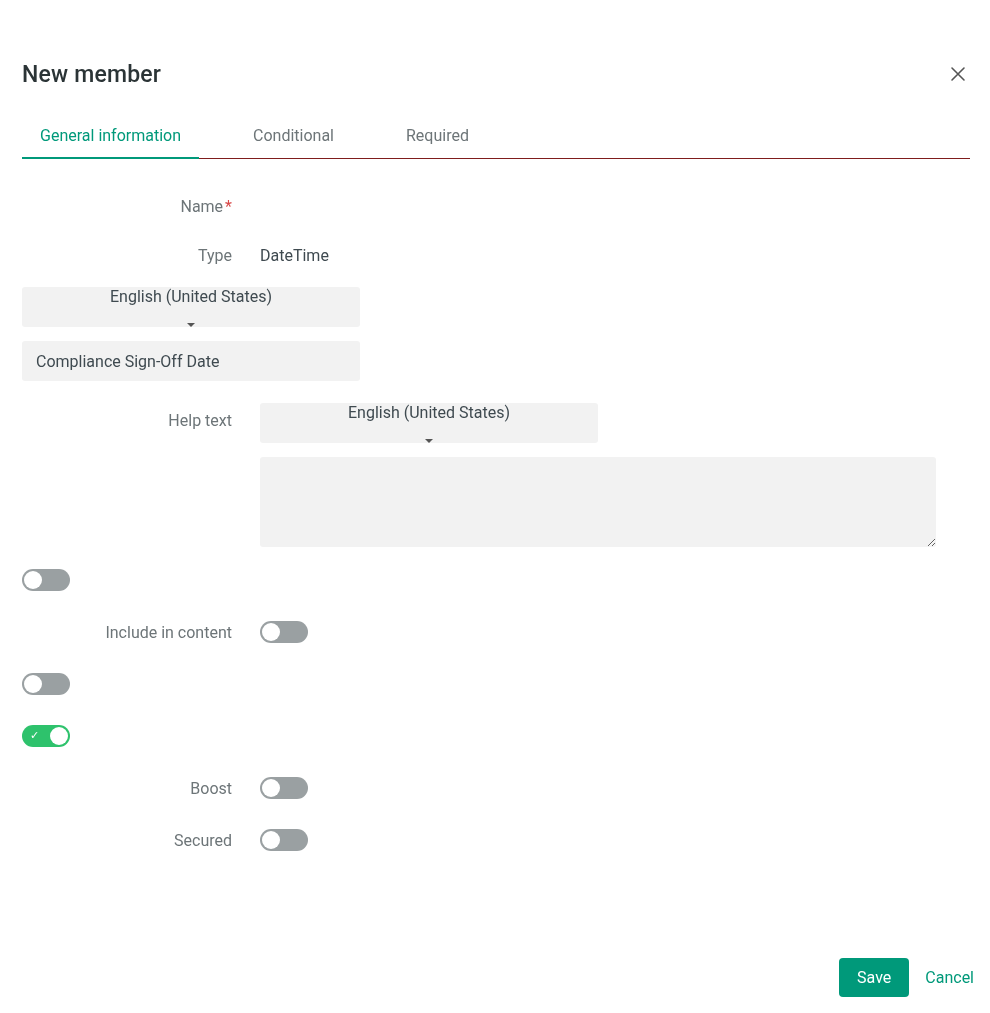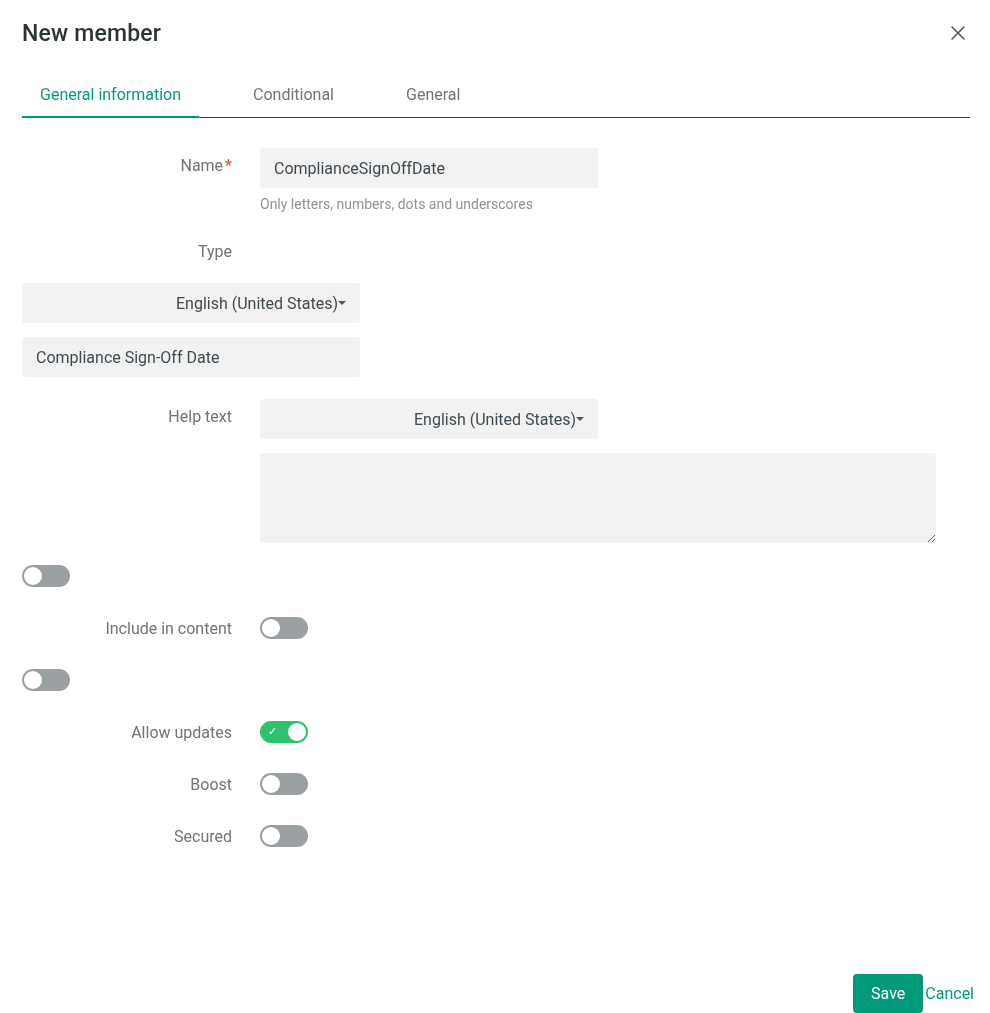--- a/index.html
+++ b/index.html
@@ -8,20 +8,21 @@
     font-size: 15px;
     color: #3f4a50;
     background: #fff;
     width: 990px;
     height: 1013px;
     overflow: hidden;
     position: relative;
   }
   .page {
     padding: 20px 20px 0 22px;
+    margin-top: 41px;
   }
   .header-row {
     display: flex;
     justify-content: space-between;
     align-items: flex-start;
   }
   .page-title {
     font-size: 23px;
     font-weight: 500;
     color: #2b3436;
@@ -80,22 +81,23 @@
     border: none;
     border-radius: 3px;
     padding: 0 14px;
     font-size: 16px;
     color: #3f4a50;
     display: flex;
     align-items: center;
     font-family: inherit;
   }
   .select-box {
-    justify-content: flex-end;
-    cursor: pointer;
+    justify-content: space-between;
+    cursor: pointer;
+    flex-direction: column;
   }
   .caret {
     width: 0; height: 0;
     border-left: 4px solid transparent;
     border-right: 4px solid transparent;
     border-top: 4px solid #555;
   }
   .helper-text {
     color: #8d9497;
     font-size: 14px;
@@ -150,24 +152,24 @@
     left:8px; top:4px;
     font-size:11px;
     color:#fff;
     display:none;
   }
   .toggle.on .check { display:block; }
 
   .footer {
     position: absolute;
     right: 16px;
-    bottom: 0;
+    bottom: 16px;
     display: flex;
     align-items: center;
-    gap: 2px;
+    gap: 16px;
   }
   .btn-save {
     background: #00997a;
     color: #fff;
     border: none;
     border-radius: 4px;
     padding: 10px 18px;
     font-size: 16px;
     cursor: pointer;
     font-family: inherit;
@@ -190,37 +192,36 @@
     <div class="close-btn">
       <svg width="16" height="16" viewBox="0 0 16 16">
           <path d="M2 2 L14 14 M14 2 L2 14" stroke="#555" stroke-width="1.6" stroke-linecap="round"></path>
         </svg>
     </div>
   </div>
 
   <div class="tabs">
     <div class="tab active">General information</div>
     <div class="tab">Conditional</div>
-    <div class="tab">General</div>
+    <div class="tab">Required</div>
   </div>
 
   <div class="form">
 
     <div class="row">
       <div class="label-cell">
         <span>Name</span><span class="req-star">*</span>
       </div>
+    </div>
+
+    <div class="row">
+      <div class="label-cell">Type</div>
       <div class="input-cell">
-        <input class="input-box" type="text" value="ComplianceSignOffDate" style="">
-        <div class="helper-text">Only letters, numbers, dots and underscores</div>
-      </div>
-    </div>
-
-    <div class="row">
-      <div class="label-cell">Type</div>
+        <div class="static-value">DateTime</div>
+      </div>
     </div>
 
     <div class="row">
       <div class="input-cell stack">
         <div class="select-box">
           <span>English (United States)</span>
           <span class="caret"></span>
         </div>
         <input class="input-box" type="text" value="Compliance Sign-Off Date" style="">
       </div>
@@ -251,21 +252,20 @@
       </div>
     </div>
 
     <div class="toggle-row">
       <div class="toggle">
         <div class="knob"></div>
       </div>
     </div>
 
     <div class="toggle-row">
-      <div class="label-cell">Allow updates</div>
       <div class="toggle on">
         <span class="check">✓</span>
           <div class="knob"></div>
       </div>
     </div>
 
     <div class="toggle-row">
       <div class="label-cell">Boost</div>
       <div class="toggle">
         <div class="knob"></div>

